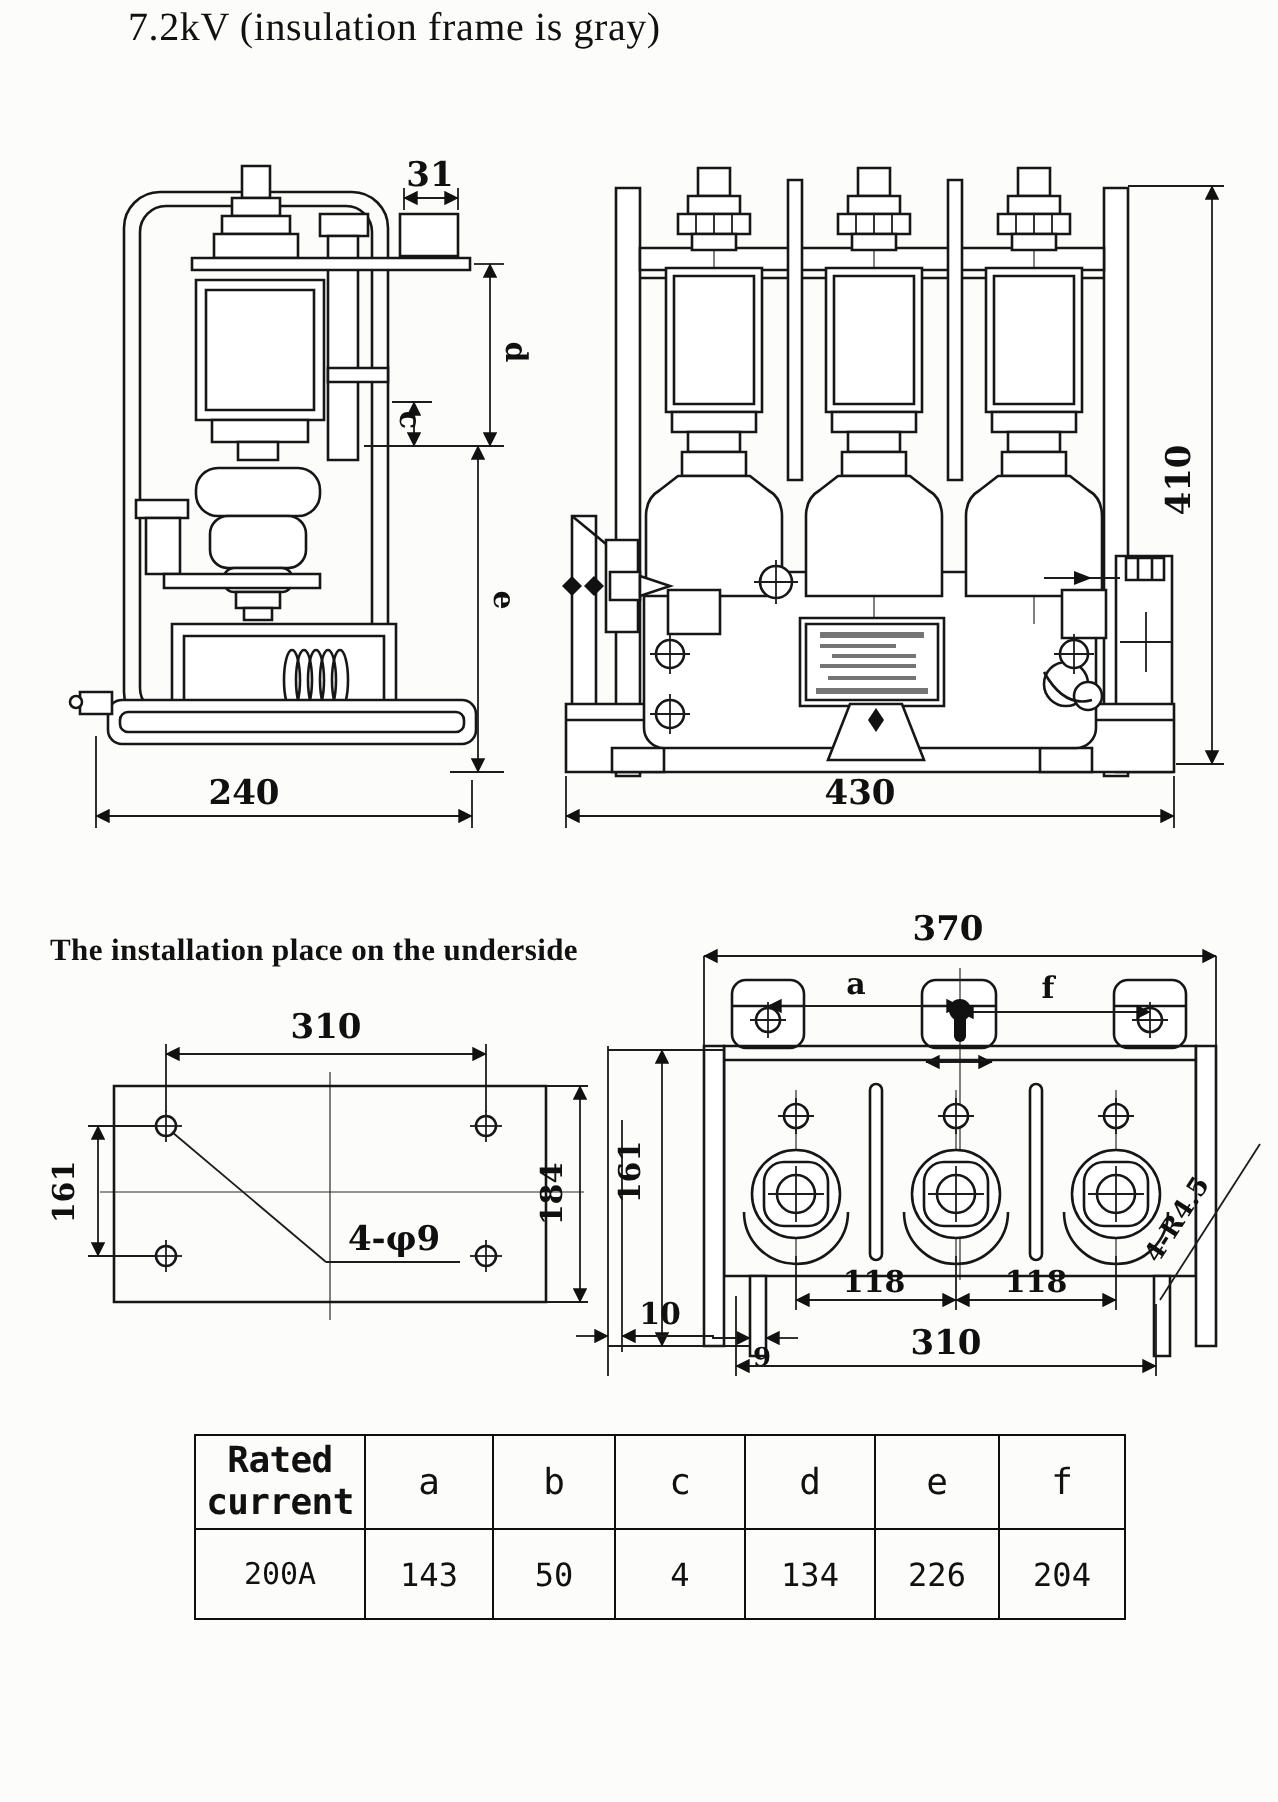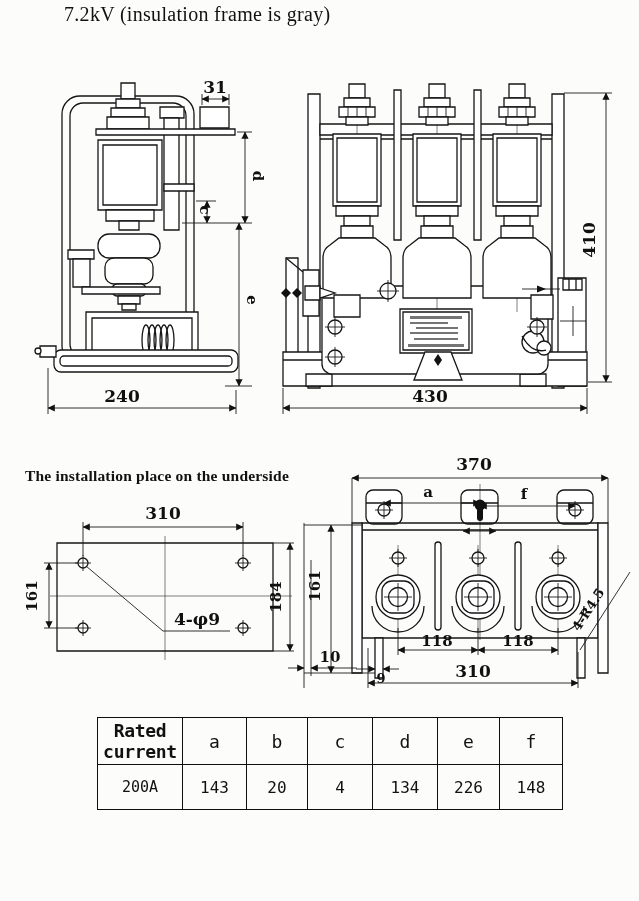--- a/index.html
+++ b/index.html
@@ -331,20 +331,20 @@
     <td>a</td>
     <td>b</td>
     <td>c</td>
     <td>d</td>
     <td>e</td>
     <td>f</td>
   </tr>
   <tr style="height:45px">
     <td class="cur">200A</td>
     <td>143</td>
-    <td>20</td>
+    <td>50</td>
     <td>4</td>
     <td>134</td>
     <td>226</td>
-    <td>148</td>
+    <td>204</td>
   </tr>
 </tbody>
   </table>
 
 </body></html>

